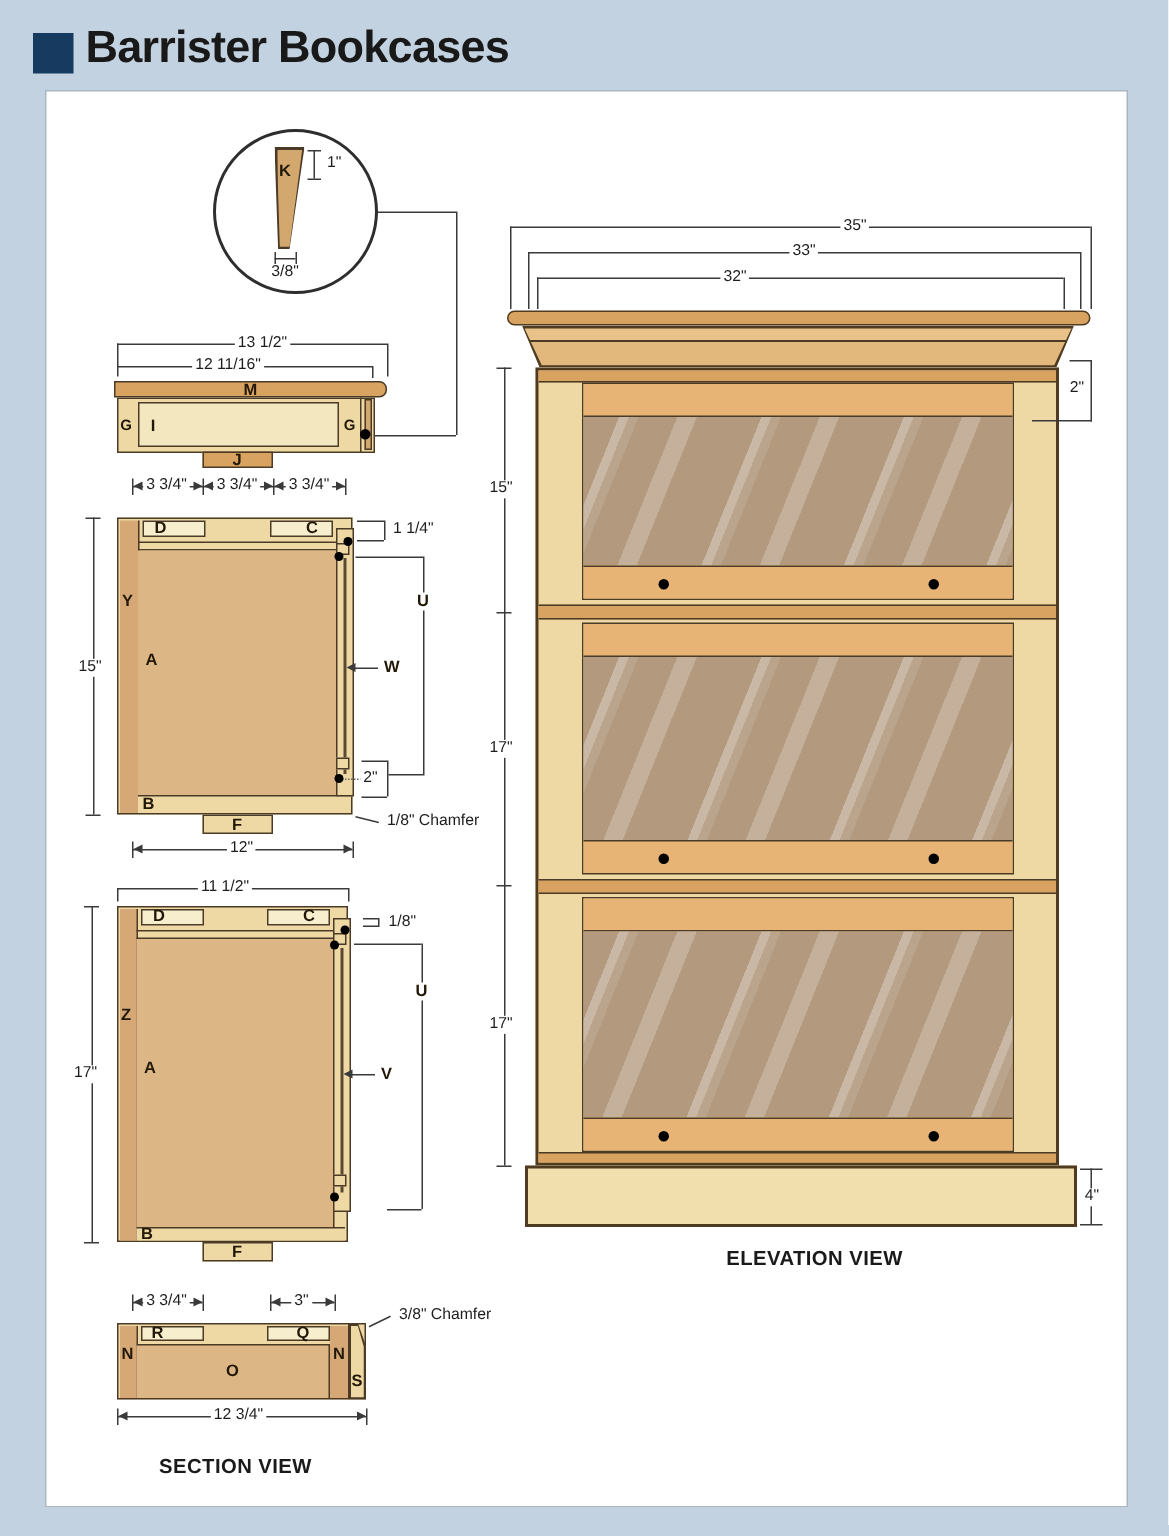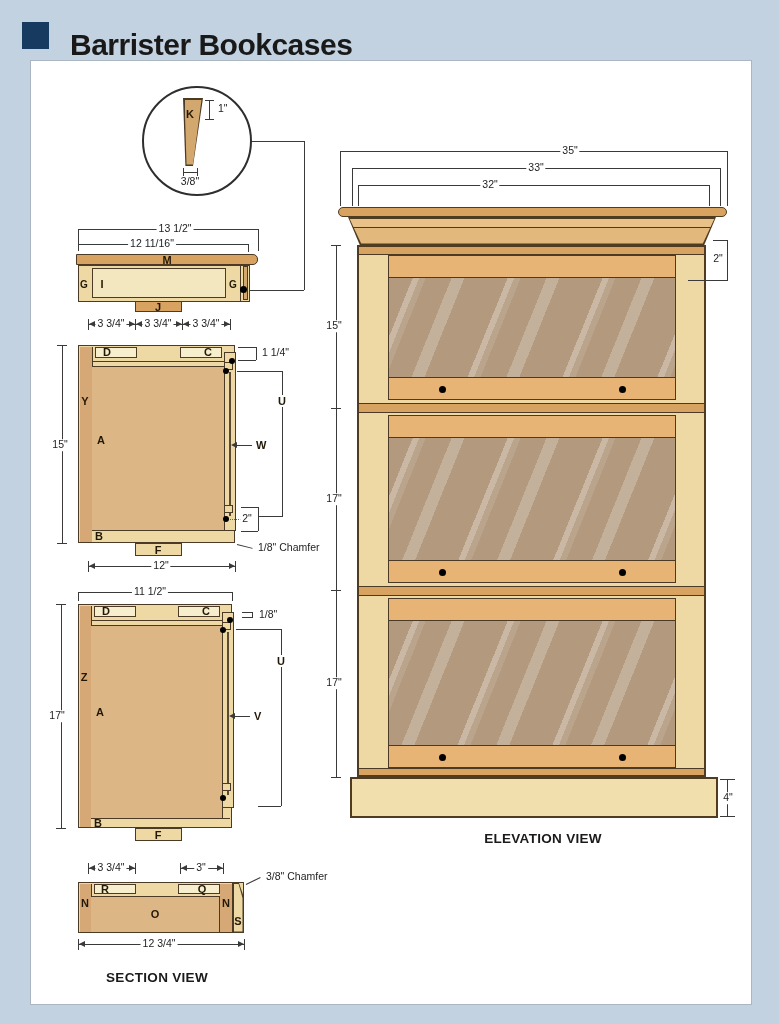--- a/index.html
+++ b/index.html
@@ -1,20 +1,20 @@
 <!DOCTYPE html>
 <html><head>
 <meta charset="utf-8">
 <style>
   html,body{margin:0;padding:0}
   body{font-family:"Liberation Sans",sans-serif}
   .page{position:relative;width:779px;height:1024px;background:#c3d2e0;overflow:hidden}
   .panel{position:absolute;left:30px;top:60px;width:722px;height:945px;background:#ffffff;border:1px solid #aab7c3;box-sizing:border-box}
   .title-square{position:absolute;left:22px;top:22px;width:27px;height:27px;background:#173a61}
-  .page-title{position:absolute;left:57px;top:15px;font-size:30px;font-weight:700;color:#191919;letter-spacing:-.5px;margin:13px;white-space:nowrap}
+  .page-title{position:absolute;left:57px;top:15px;font-size:30px;font-weight:700;color:#191919;letter-spacing:-.5px;margin:0;white-space:nowrap}
   
   .hl{position:absolute;background:#3a3a3a;height:1px}
   .vl{position:absolute;background:#3a3a3a;width:1px}
   .ldr{position:absolute;height:1px;background:#3a3a3a;transform-origin:left center}
   .dotted{position:absolute;border-top:1px dotted #666;height:0}
   .lbl{position:absolute;font-size:10.5px;color:#1d1d1d;background:#fff;padding:0 2px;white-space:nowrap;transform:translate(-50%,-50%);line-height:1.1;z-index:5}
   .lbl.lft{transform:translate(0,-50%)}
   .pl{position:absolute;font-weight:700;font-size:11px;color:#221807;transform:translate(-50%,-50%);white-space:nowrap;z-index:5}
   .pl.lft{transform:translate(0,-50%)}
   .pl.bg{background:#fff;padding:0 2px}

